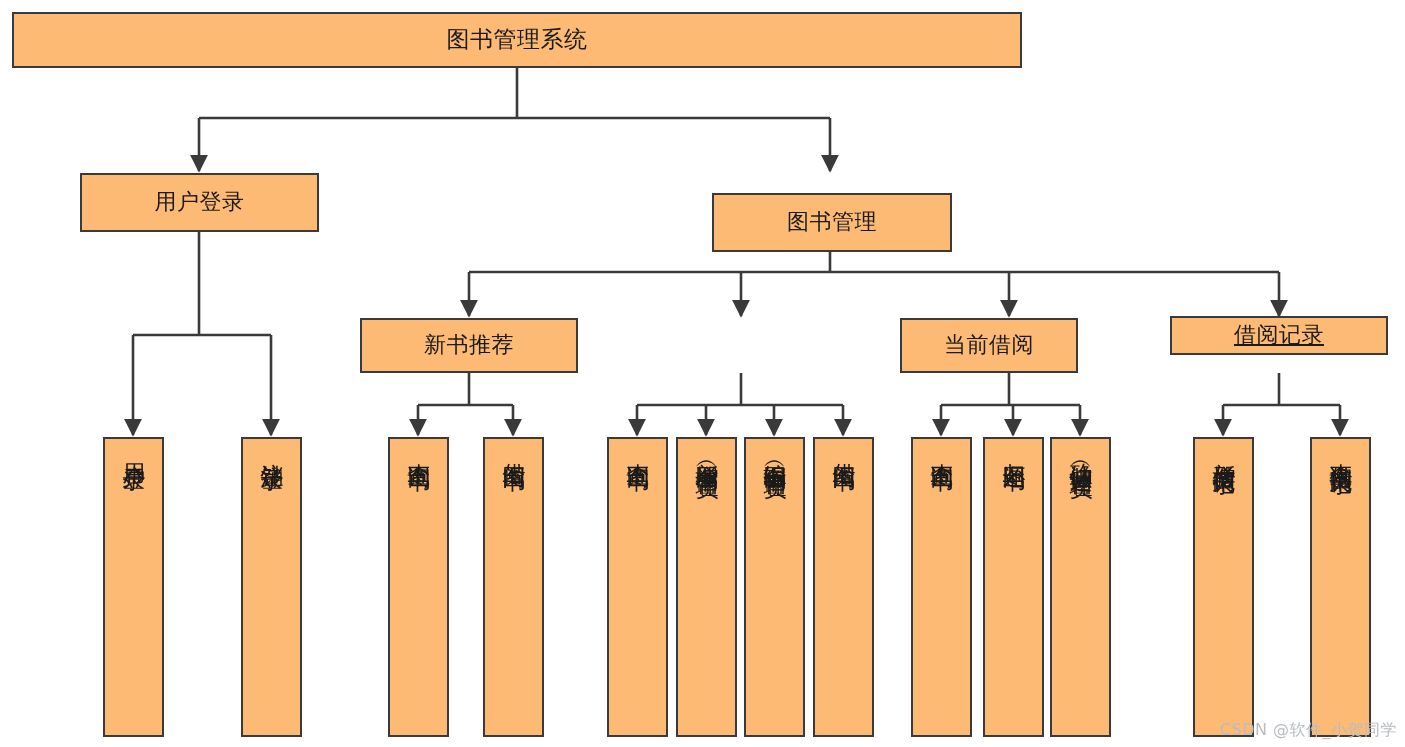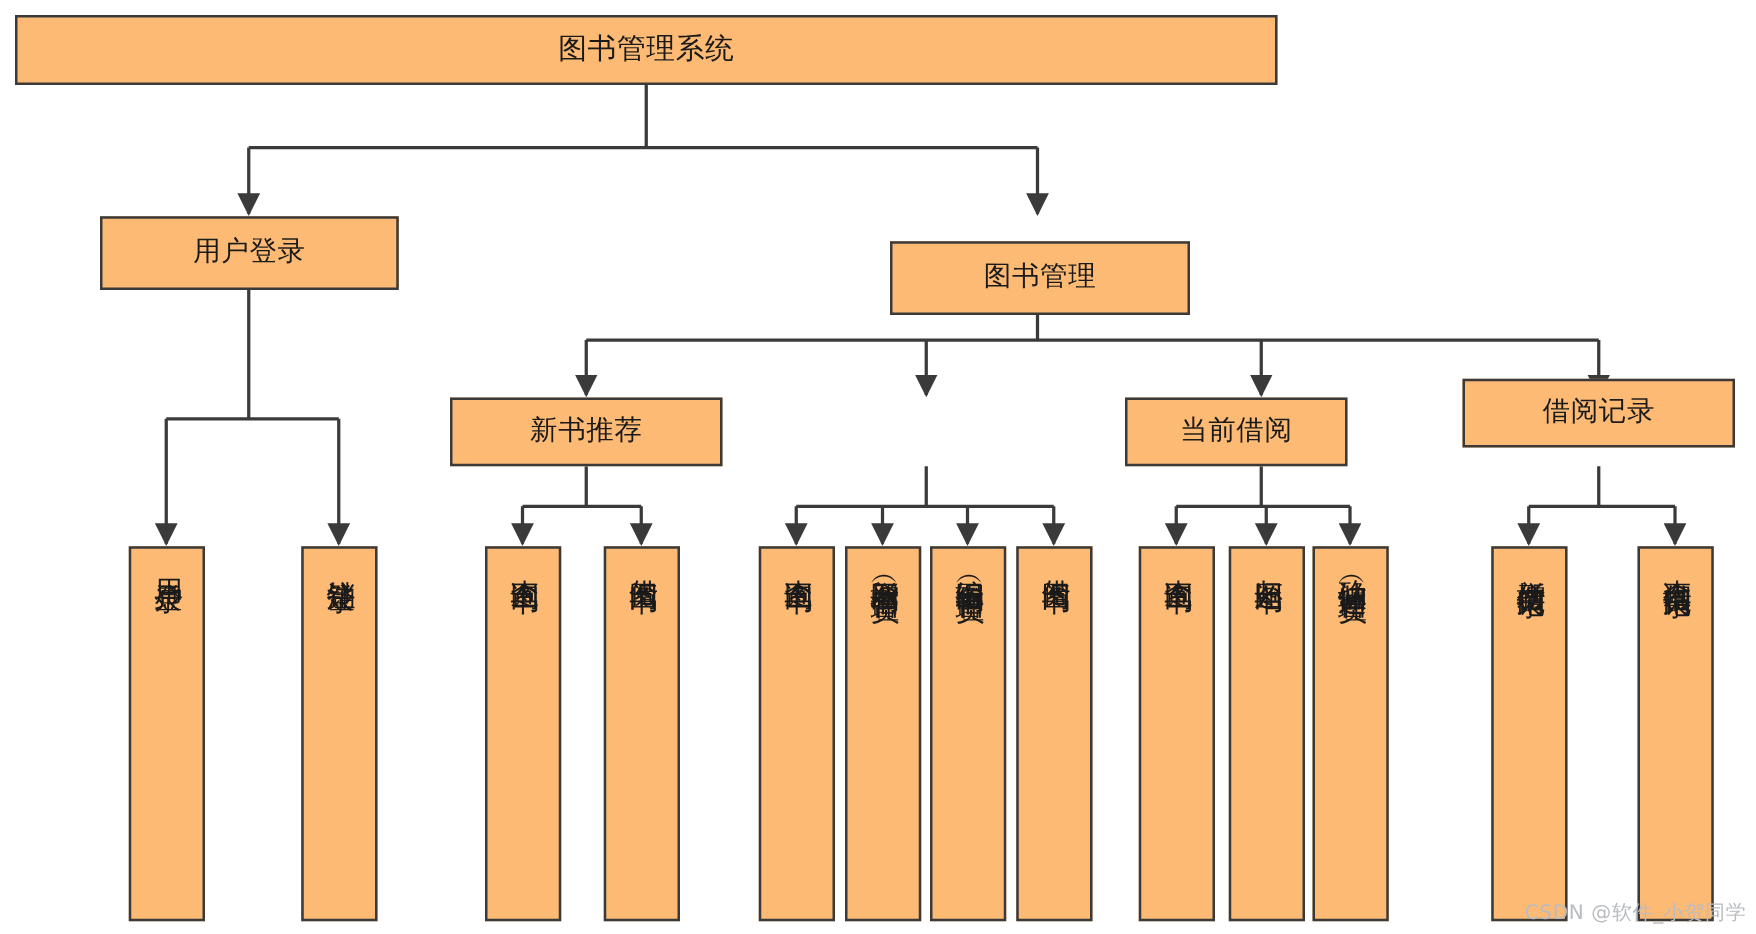--- a/index.html
+++ b/index.html
@@ -137,21 +137,21 @@
   <div class="node horiz" style="left:712px; top:173px; width:240px; height:59px;margin-top:20px;">
     <span class="label">图书管理</span>
   </div>
 
   <div class="node horiz" style="left:360px; top:318px; width:218px; height:55px;">
     <span class="label">新书推荐</span>
   </div>
   <div class="node horiz" style="left:900px; top:318px; width:178px; height:55px;">
     <span class="label">当前借阅</span>
   </div>
-  <div class="node horiz" style="left:1170px; top:303px; width:218px; height:55px;">
+  <div class="node horiz" style="left:1170px; top:316px; width:218px; height:39px;text-decoration:underline;">
     <span class="label">借阅记录</span>
   </div>
 
   <div class="node vert" style="left:103px; top:437px; width:61px; height:300px;">
     <span class="label">用户登录</span>
   </div>
   <div class="node vert" style="left:241px; top:437px; width:61px; height:300px;">
     <span class="label">注销登录</span>
   </div>
   <div class="node vert" style="left:388px; top:437px; width:61px; height:300px;">

